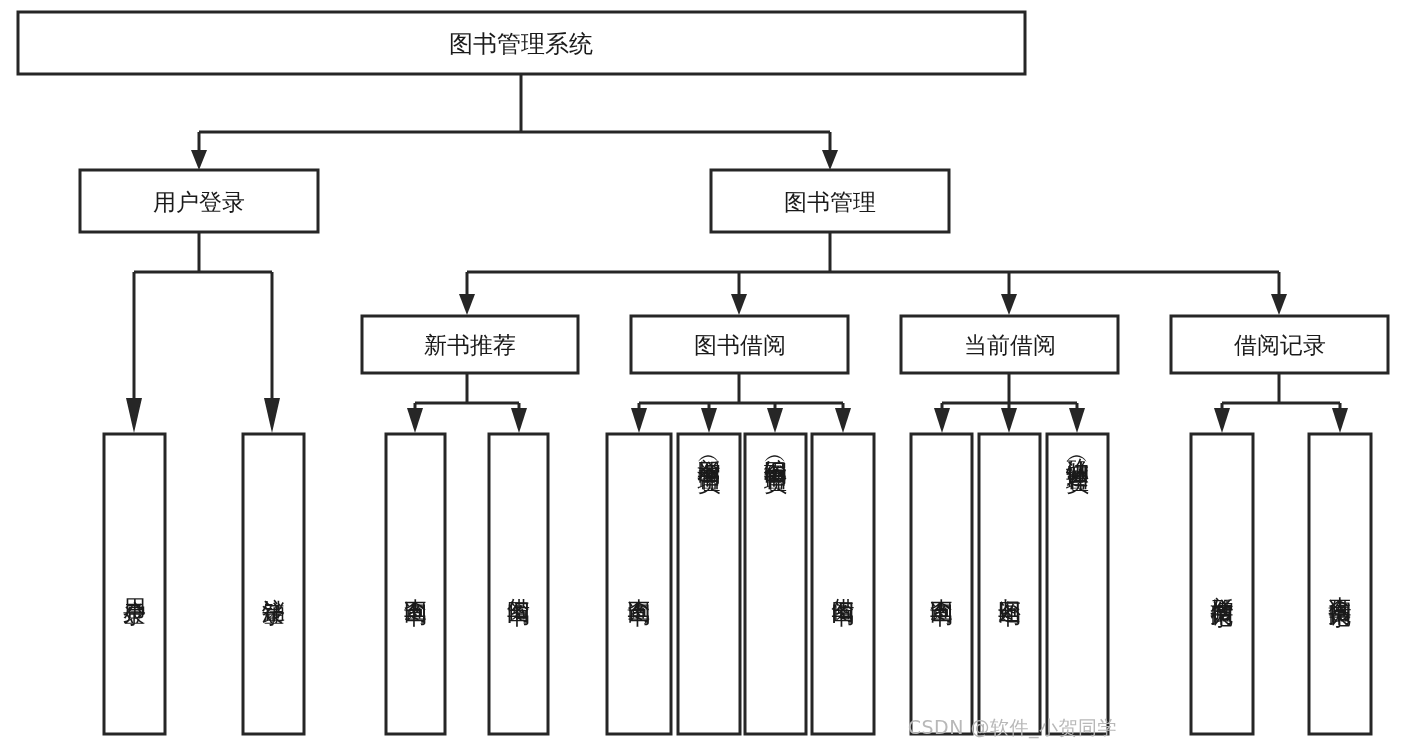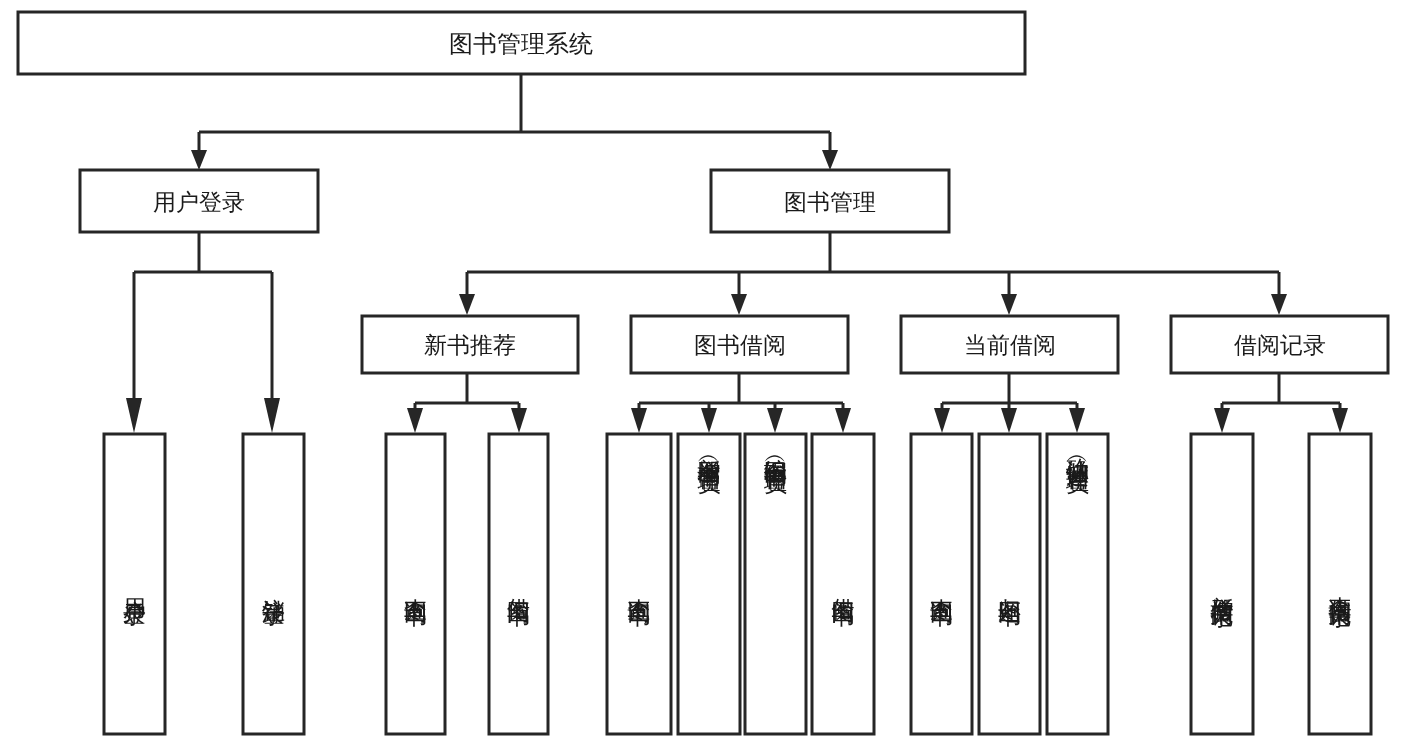--- a/index.html
+++ b/index.html
@@ -237,13 +237,14 @@
     <span class="leaf-label" style="padding-top:6px;">确认归还（管理员）</span>
   </div>
 
   <div class="leaf-label-wrap" style="left:1191px; top:434px; width:62px; height:300px;">
     <span class="leaf-label">新增借阅记录</span>
   </div>
   <div class="leaf-label-wrap" style="left:1309px; top:434px; width:62px; height:300px;">
     <span class="leaf-label">查询借阅记录</span>
   </div>
 
+  <div class="watermark">CSDN @软件_小贺同学</div>
 </div>
 
 </body></html>

